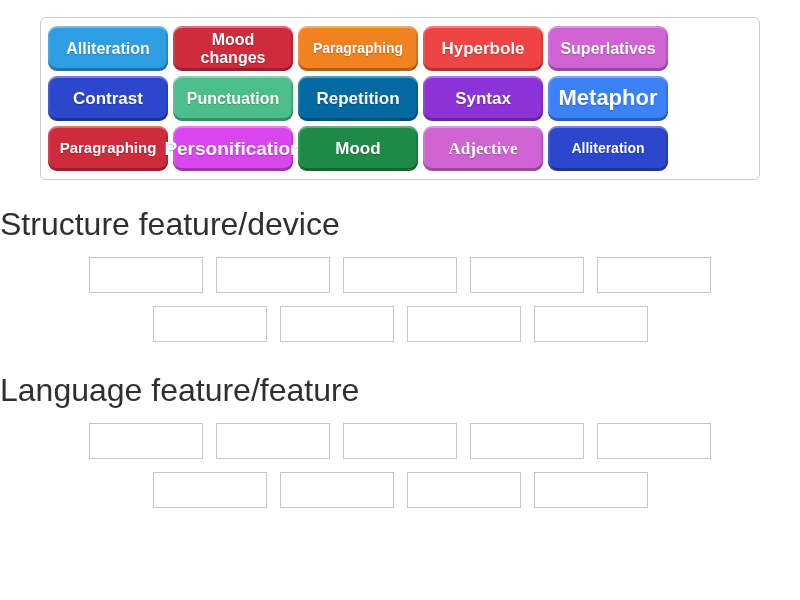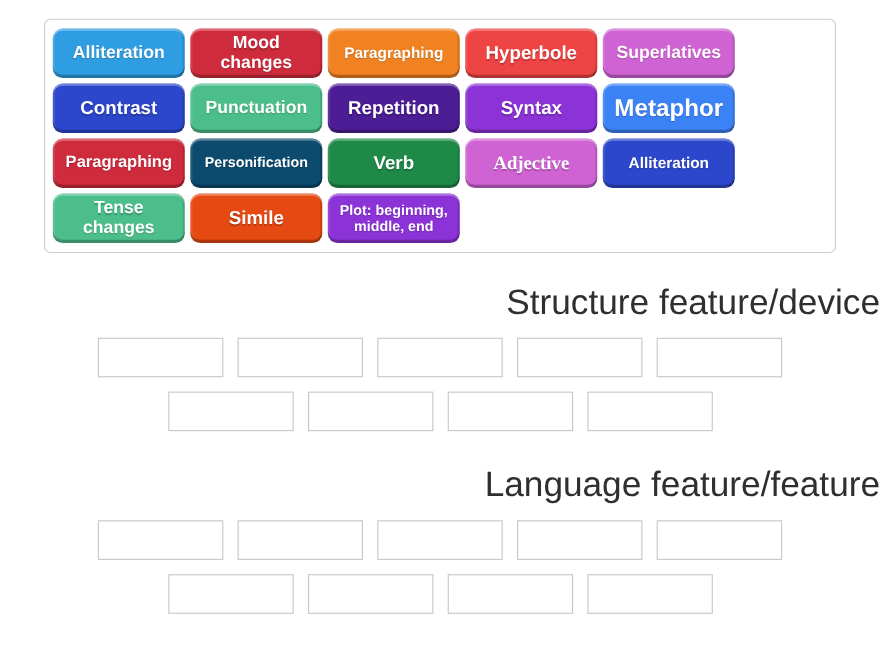--- a/index.html
+++ b/index.html
@@ -26,60 +26,55 @@
       inset 0 -3px 0 rgba(0,0,0,.26),
       inset 2px 0 0 rgba(255,255,255,.10),
       inset -2px 0 0 rgba(0,0,0,.12);
     text-shadow:0 1px 1px rgba(0,0,0,.22);
   }
   .tile.two-line{padding:2px 14px;}
 
   
   .group-title{
     font-size:32px;font-weight:400;color:#2f2f2f;
-    text-align:right;margin:26px 0 14px;
+    text-align:left;margin:26px 0 14px;
   }
   .group:nth-of-type(2) .group-title{margin-top:30px;}
   .slot-row{display:flex;justify-content:center;gap:13px;margin-bottom:13px;}
   .slot{
     width:114px;height:36px;box-sizing:border-box;
     background:#ffffff;border:1px solid #c6c6c6;
   }
 </style>
 </head>
 <body>
 
 <div class="page">
 
   <div class="tray">
       <div class="tray-row">
         <div class="tile" style="background: rgb(47, 157, 226); font-size: 16px;">Alliteration</div>
         <div class="tile two-line" style="background: rgb(206, 43, 60); font-size: 16px;">Mood changes</div>
         <div class="tile" style="background: rgb(240, 130, 34); font-size: 14px;">Paragraphing</div>
         <div class="tile" style="background: #ef4444; font-size: 17px;">Hyperbole</div>
-        <div class="tile" style="background: rgb(207, 99, 211); font-size: 16px; border-radius: 10px;">Superlatives</div>
+        <div class="tile" style="background: rgb(207, 99, 211); font-size: 16px;">Superlatives</div>
       </div>
       <div class="tray-row">
         <div class="tile" style="background: rgb(44, 71, 203); font-size: 17px;">Contrast</div>
         <div class="tile" style="background: rgb(76, 190, 139); font-size: 16px; text-align: center;">Punctuation</div>
-        <div class="tile" style="background: #4c1d95; font-size: 17px;">Repetition</div>
+        <div class="tile" style="background: #0369a1; font-size: 17px;">Repetition</div>
         <div class="tile" style="background: rgb(139, 51, 214); font-size: 17px;">Syntax</div>
         <div class="tile" style="background: #3b82f6; font-size: 22px;">Metaphor</div>
       </div>
       <div class="tray-row">
         <div class="tile" style="background: rgb(206, 43, 60); font-size: 15px;">Paragraphing</div>
-        <div class="tile" style="background: #0c4a6e; font-size: 13px;">Personification</div>
-        <div class="tile" style="background: rgb(31, 138, 72); font-size: 17px;">Verb</div>
+        <div class="tile" style="background: #d946ef; font-size: 19px;">Personification</div>
+        <div class="tile" style="background: rgb(31, 138, 72); font-size: 17px;">Mood</div>
         <div class="tile" style="background: rgb(207, 99, 211); font-size: 17px; font-family: Liberation Serif, serif;">Adjective</div>
         <div class="tile" style="background: rgb(44, 71, 203); font-size: 14px;">Alliteration</div>
-      </div>
-      <div class="tray-row">
-        <div class="tile two-line" style="background: rgb(76, 190, 139); font-size: 16px;">Tense changes</div>
-        <div class="tile" style="background: rgb(229, 74, 18); font-size: 17px;">Simile</div>
-        <div class="tile" style="background: rgb(139, 51, 214); font-size: 13px;">Plot: beginning, middle, end</div>
       </div>
     </div>
 
   <section class="group">
     <h2 class="group-title">Structure feature/device</h2>
     <div class="slots">
         <div class="slot-row">
           <div class="slot"></div>
           <div class="slot"></div>
           <div class="slot"></div>

